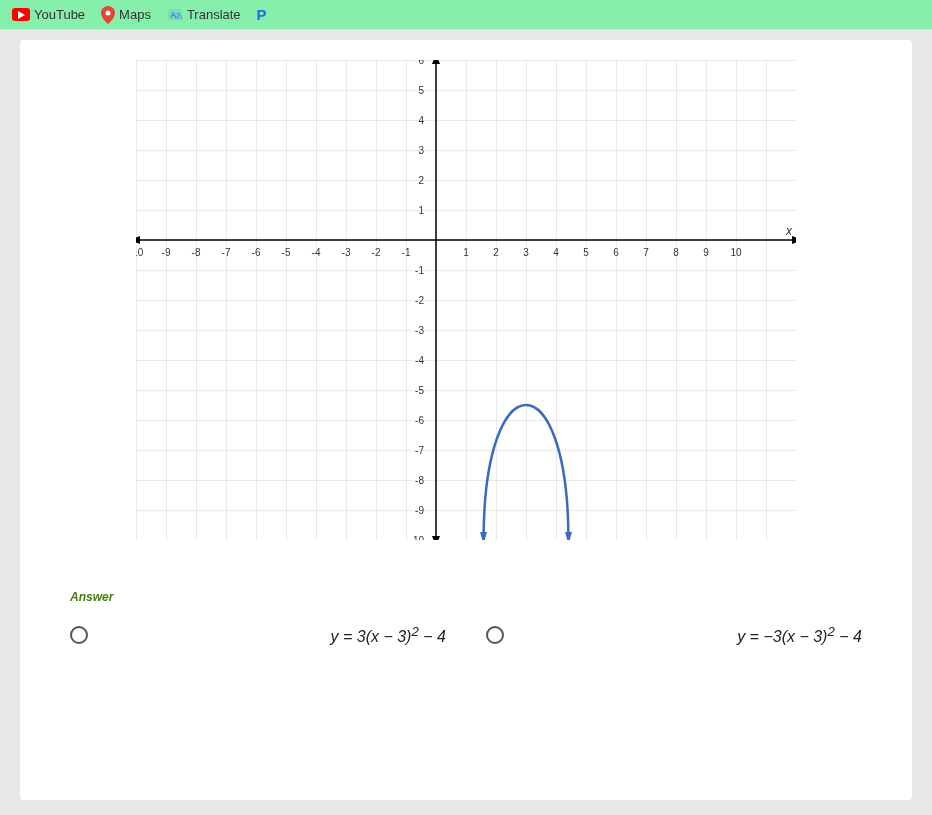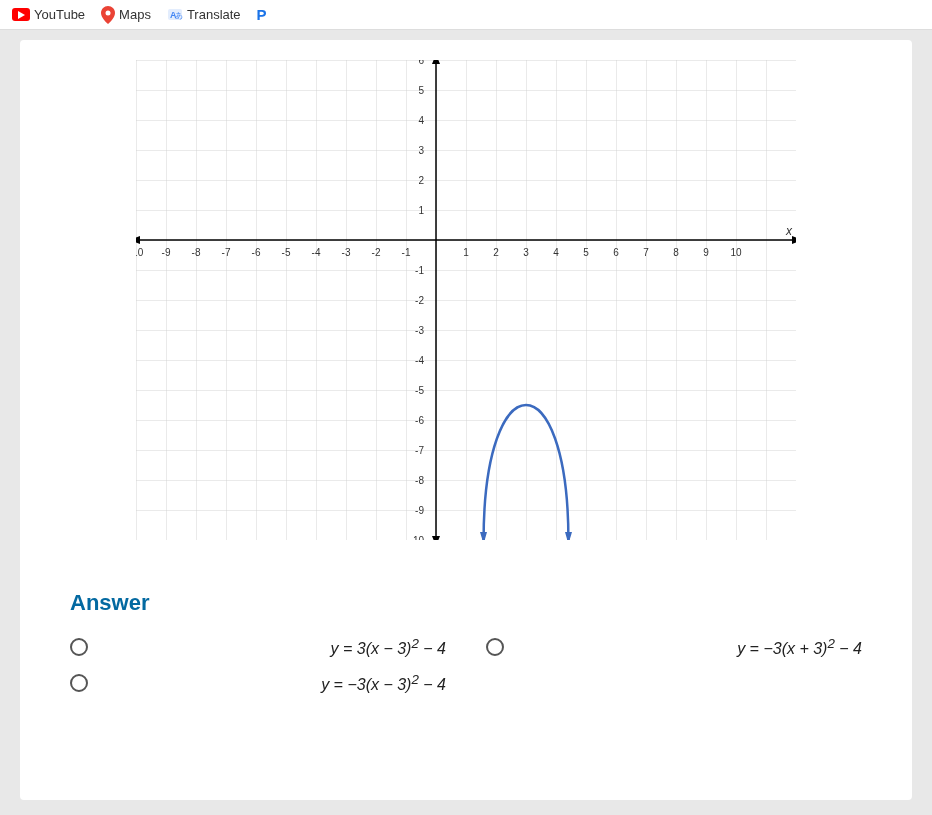--- a/index.html
+++ b/index.html
@@ -7,21 +7,21 @@
       font-family: Arial, sans-serif;
       background: #e8e8e8;
       width: 932px;
       min-height: 815px;
     }
 
     
     .browser-bar {
       display: flex;
       align-items: center;
-      background: #ffffff;
+      background: #86efac;
       padding: 4px 12px;
       height: 30px;
       gap: 16px;
       border-bottom: 1px solid #ddd;
     }
     .browser-bar-item {
       display: flex;
       align-items: center;
       gap: 4px;
       font-size: 13px;
@@ -64,24 +64,25 @@
       display: flex;
       justify-content: center;
       margin-bottom: 30px;
     }
 
     
     .answer-section {
       padding: 20px 30px;
     }
     .answer-title {
-      font-size: 22px;
+      font-size: 12px;
       font-weight: bold;
       margin-bottom: 20px;
-      color: #0369a1;
+      color: #4d7c0f;
+      font-style: italic;
     }
     .options-grid {
       display: grid;
       grid-template-columns: 1fr 1fr;
       gap: 14px 40px;
     }
     .option-item {
       display: flex;
       align-items: center;
       gap: 10px;
@@ -214,26 +215,20 @@
 
     <div class="options-grid">
 
       <div class="option-item">
         <span class="radio-circle"></span>
         <span class="option-text math-formula">
           <i>y</i> = 3(<i>x</i> − 3)<sup>2</sup> − 4
         </span>
       </div>
 
-      <div class="option-item">
-        <span class="radio-circle"></span>
-        <span class="option-text math-formula">
-          <i>y</i> = −3(<i>x</i> + 3)<sup>2</sup> − 4
-        </span>
-      </div>
 
       <div class="option-item">
         <span class="radio-circle"></span>
         <span class="option-text math-formula">
           <i>y</i> = −3(<i>x</i> − 3)<sup>2</sup> − 4
         </span>
       </div>
 
     </div>
   </div>

